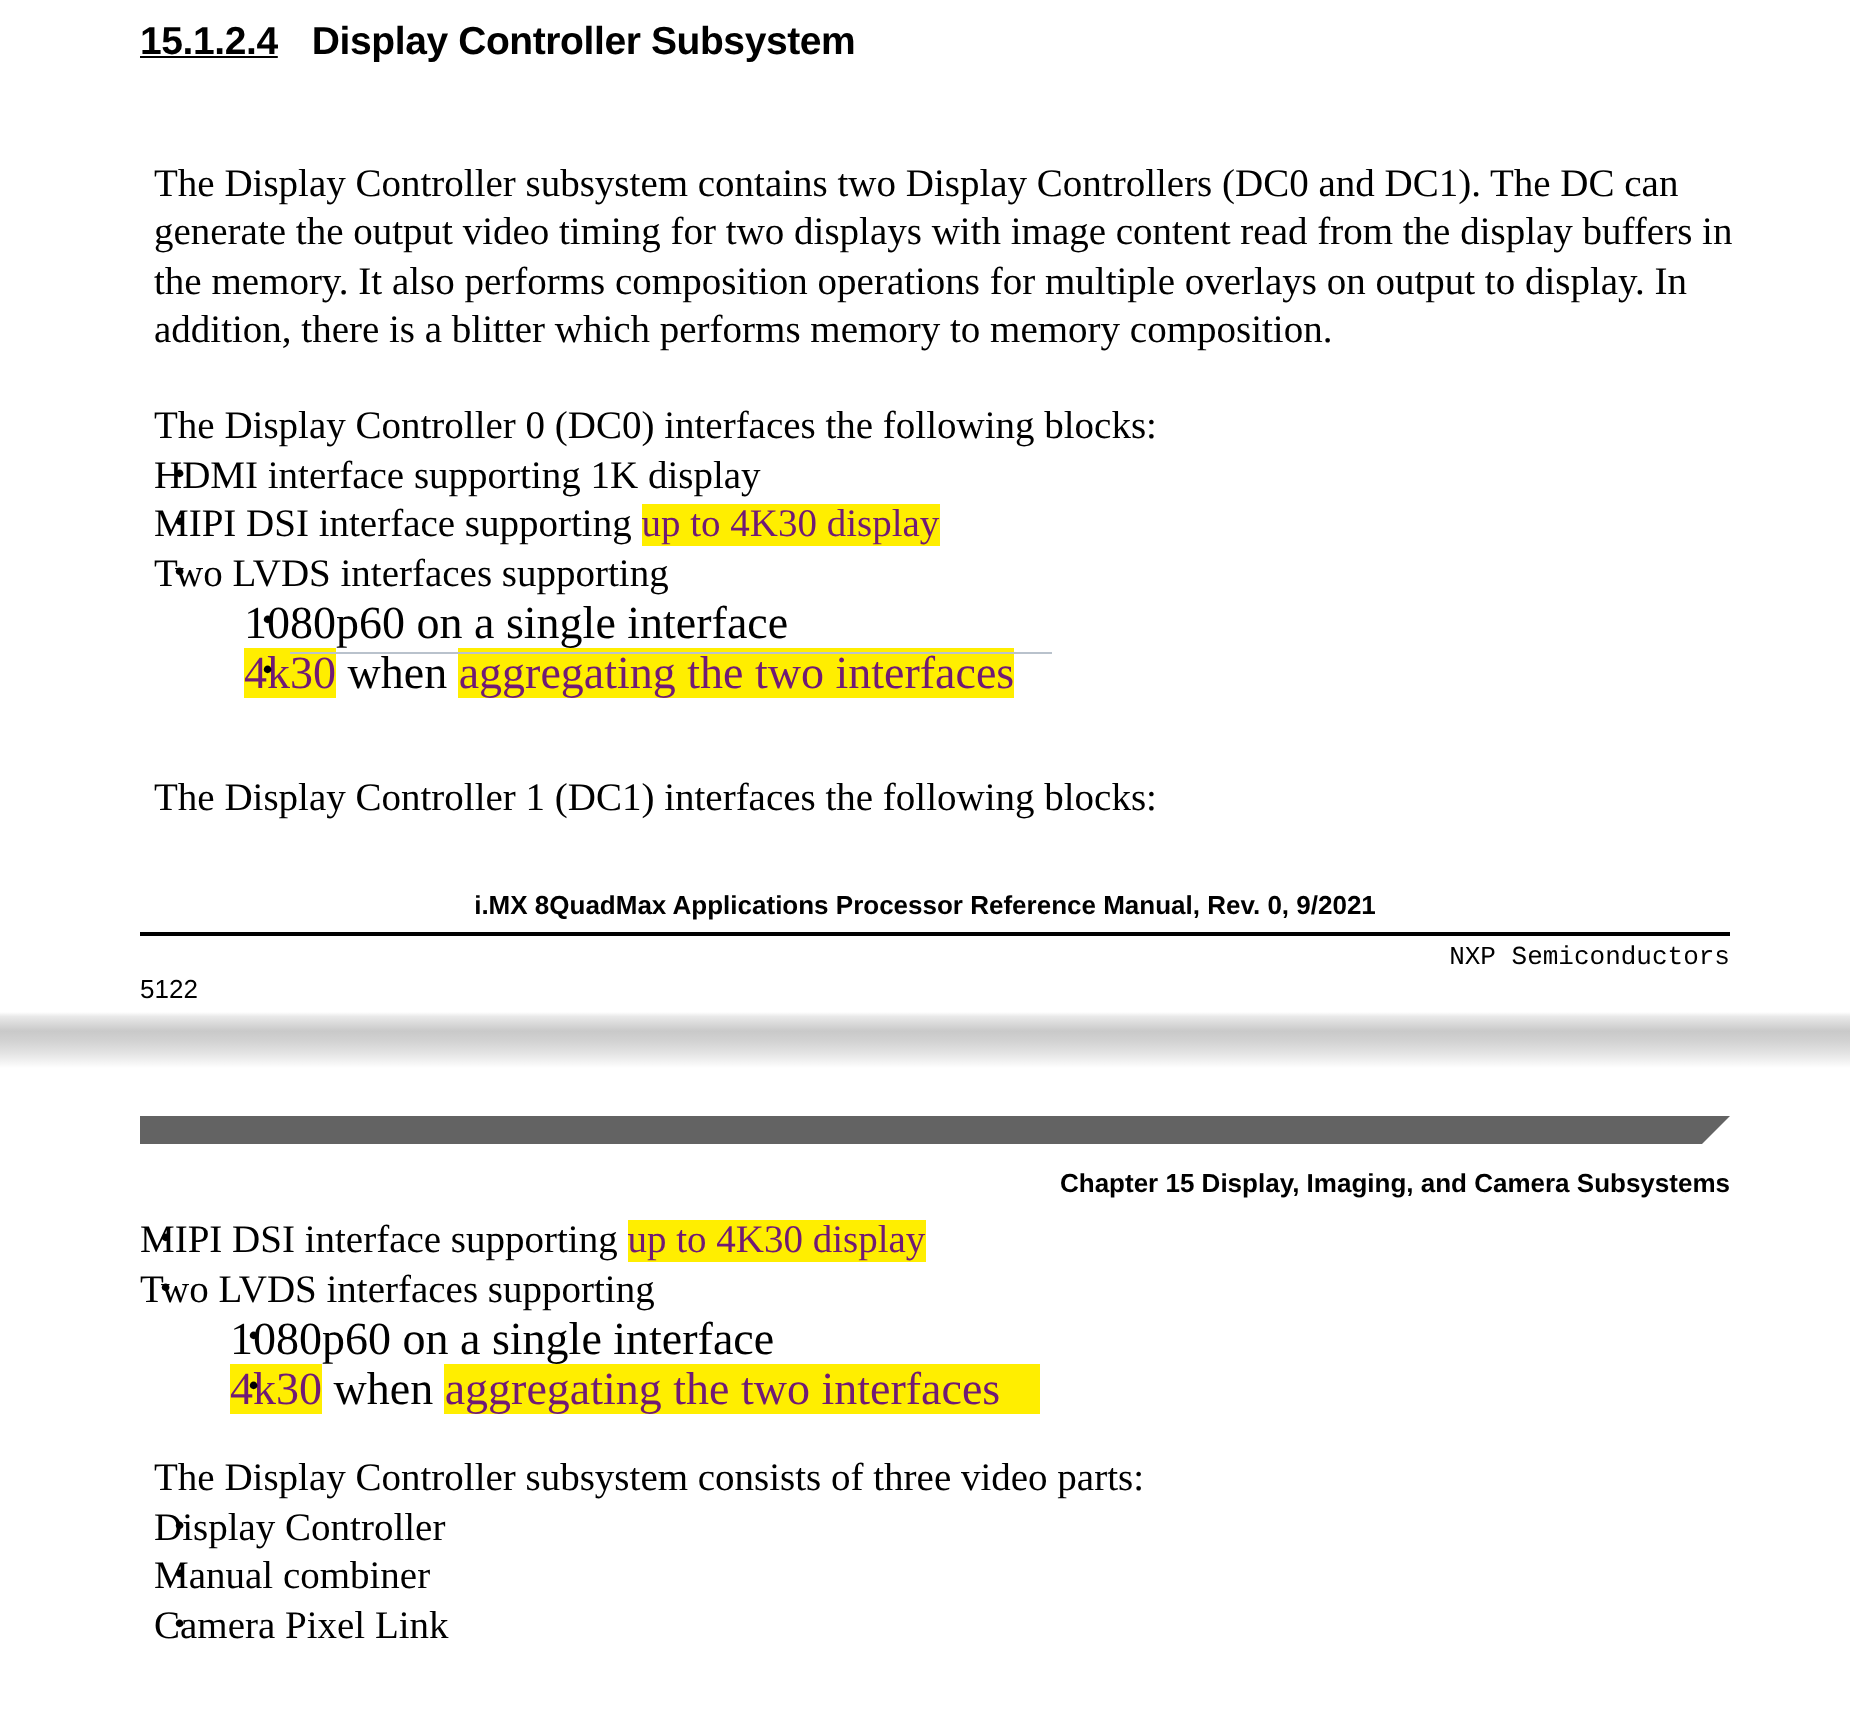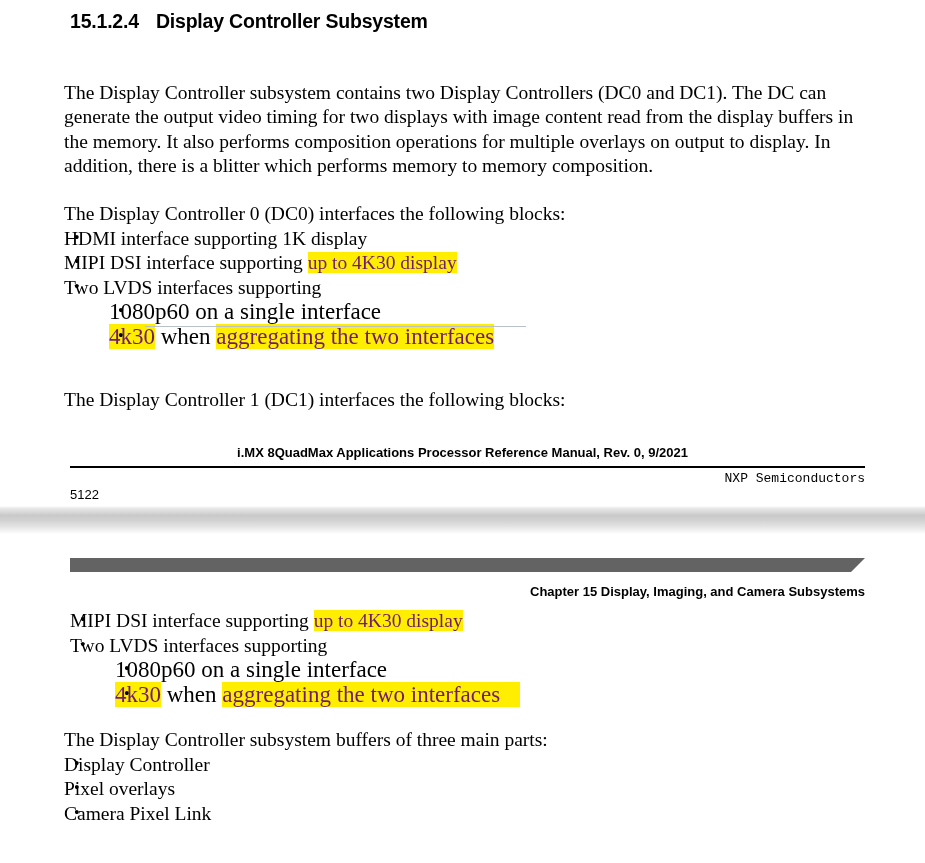--- a/index.html
+++ b/index.html
@@ -30,25 +30,25 @@
   .heading {
     position: absolute;
     left: 70px;
     top: 10px;
     font-family: "Liberation Sans", "DejaVu Sans", sans-serif;
     font-weight: bold;
     font-size: 19.5px;
     letter-spacing: -0.2px;
     white-space: nowrap;
   }
-  .heading .num { margin-right: 17px; }
+  .heading .num { margin-right: 17px; text-decoration: underline; }
 
   .para {
     position: absolute;
-    left: 64px;
+    left: 77px;
     font-size: 19.5px;
     line-height: 24.6px;
     text-align: left;
   }
 
   #p1-intro { top: 61px; width: 796px; }
   #p1-dc0   { top: 202px; width: 700px; }
   #p1-dc1   { top: 368px; width: 700px; }
   #p2-parts { top: 195px; width: 700px; }
 
@@ -239,20 +239,20 @@
         <span>Two LVDS interfaces supporting</span>
         <ul class="lvl2">
           <li><span>1080p60 on a single interface</span></li>
           <li><mark class="hl">4k30</mark><span> when </span><mark class="hl pad-r">aggregating the two interfaces</mark></li>
         </ul>
       </li>
     </ul>
   </div>
 
   <div class="para" id="p2-parts">
-    <div>The Display Controller subsystem buffers of three main parts:</div>
+    <div>The Display Controller subsystem consists of three video parts:</div>
     <ul class="bul lvl1">
       <li><span>Display Controller</span></li>
-      <li><span>Pixel overlays</span></li>
+      <li><span>Manual combiner</span></li>
       <li><span>Camera Pixel Link</span></li>
     </ul>
   </div>
 </div>
 
 </body></html>

